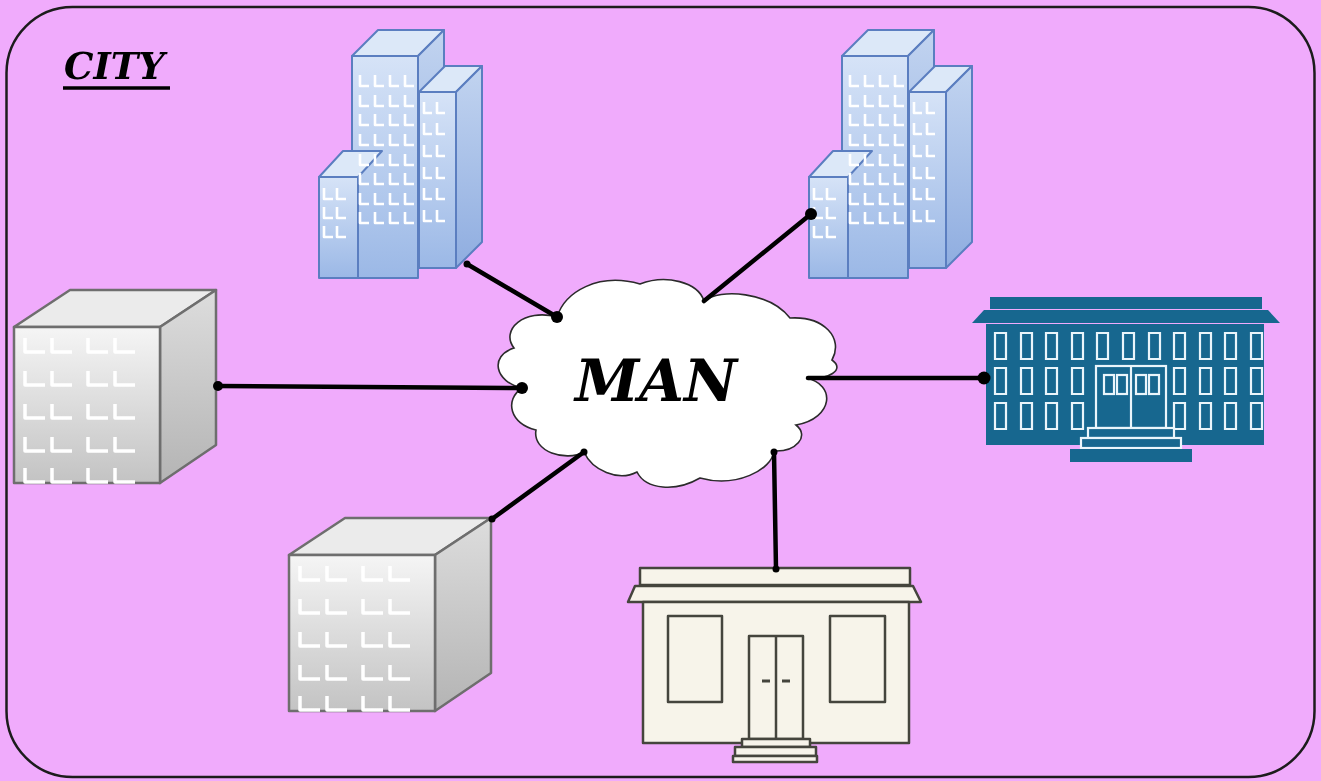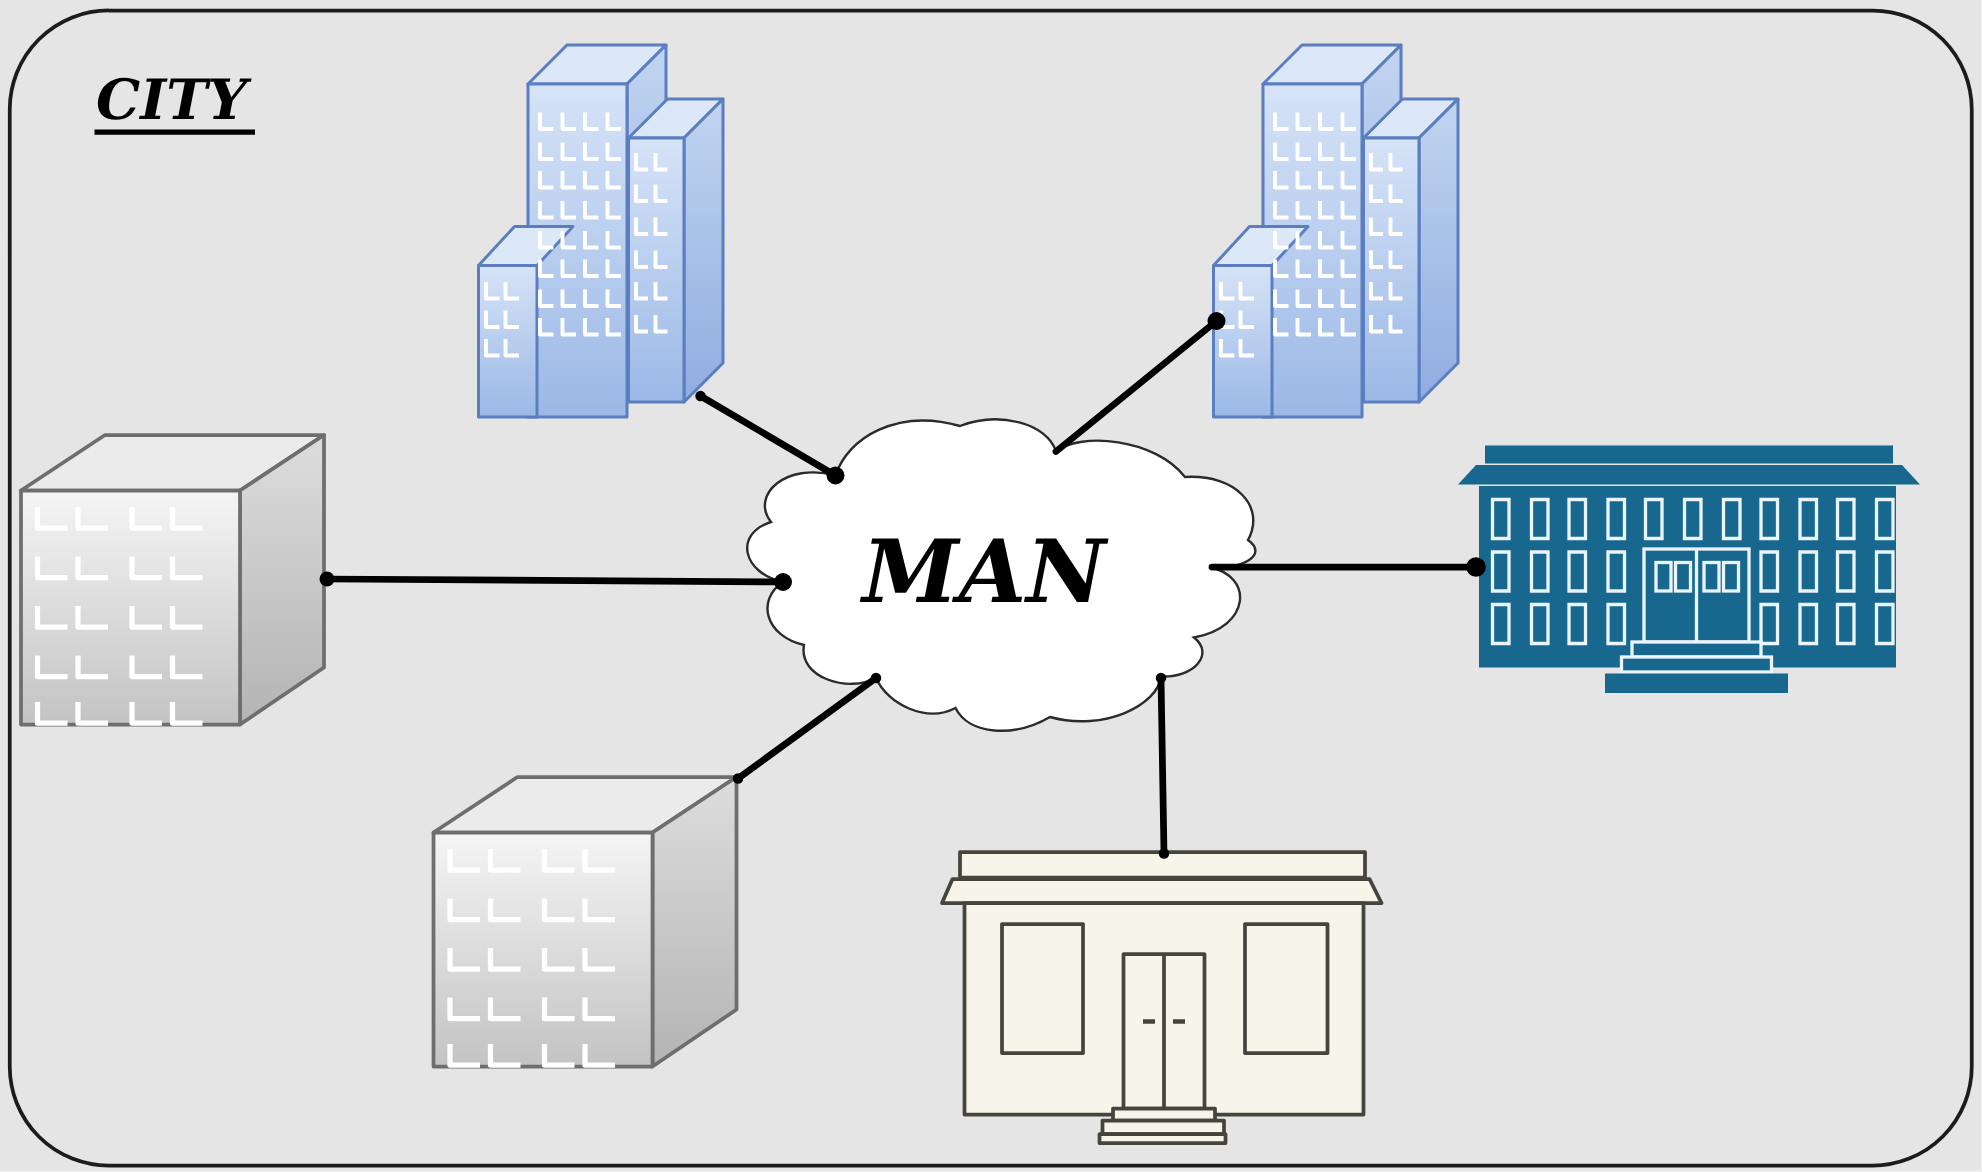--- a/index.html
+++ b/index.html
@@ -4,21 +4,21 @@
 <style>
   :root{
     --connection-line:#000000; --border:#1c1c1c; --cloud-fill:#ffffff; --cloud-stroke:#2b2b2b;
     --skyscraper-fill-light:#d6e3f7; --skyscraper-fill-dark:#9bb8e6; --skyscraper-stroke:#5b7ec0;
     --cube-fill-light:#f5f5f5; --cube-fill-dark:#c3c3c3; --cube-stroke:#6e6e6e;
     --institution-fill:#17678f; --institution-window-stroke:#eaf5fb;
     --house-fill:#f7f4ea; --house-stroke:#45453d; --window-glyph:#ffffff;
     --text-color:#000000;
   }
   html,body{margin:0;padding:0;background:#ffffff;}
-  #stage{position:relative;width:1321px;height:781px;background:#e5e5e5;overflow:hidden;
+  #stage{position:relative;width:1321px;height:781px;background:#f0abfc;overflow:hidden;
          font-family:"DejaVu Serif","Liberation Serif",serif;}
   svg{position:absolute;left:0;top:0;}
   text{fill:var(--text-color);}
   .label-city{font-size:37px;font-weight:bold;font-style:italic;}
   .label-man{font-size:58px;font-weight:bold;font-style:italic;}
 </style>
 </head>
 <body>
 
 <div id="stage">

